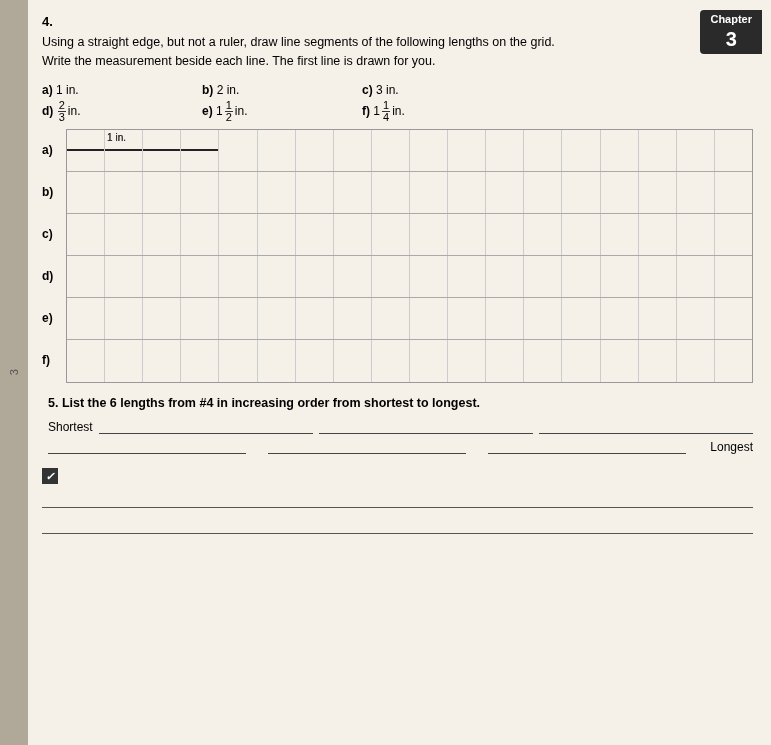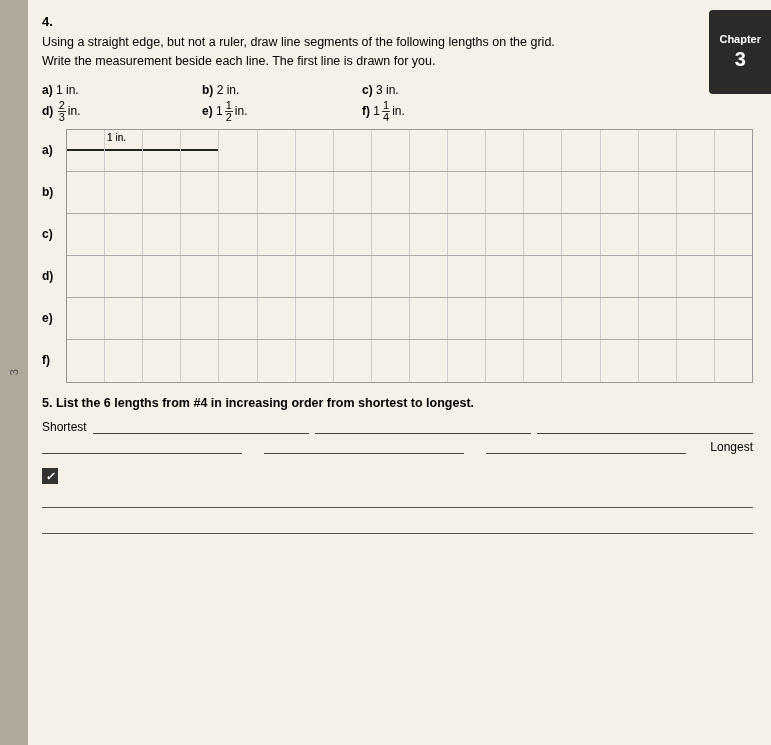--- a/index.html
+++ b/index.html
@@ -43,24 +43,24 @@
     .main-content {
       flex: 1;
       padding: 14px 18px 10px 14px;
       background: #f5f0e8;
       position: relative;
     }
 
     .chapter-badge {
       position: absolute;
       top: 10px;
-      right: 0;
+      right: 9px;
       background: #2a2a2a;
       color: white;
-      padding: 22px 10px;
+      padding: 2px 10px;
       text-align: center;
       border-radius: 4px 0 0 4px;
       font-size: 11px;
       font-weight: bold;
       line-height: 1.3;
     }
 
     .chapter-badge .chapter-num {
       font-size: 20px;
       font-weight: bold;
@@ -155,20 +155,21 @@
       top: 50%;
       left: 0;
       height: 2px;
       background: #222;
       transform: translateY(-50%);
     }
 
     
     .question5-section {
       margin-top: 8px;
+      margin-left: 6px;
     }
 
     .q5-text {
       font-size: 12.5px;
       font-weight: bold;
       margin-bottom: 6px;
       line-height: 1.4;
     }
 
     .answer-line-row {

